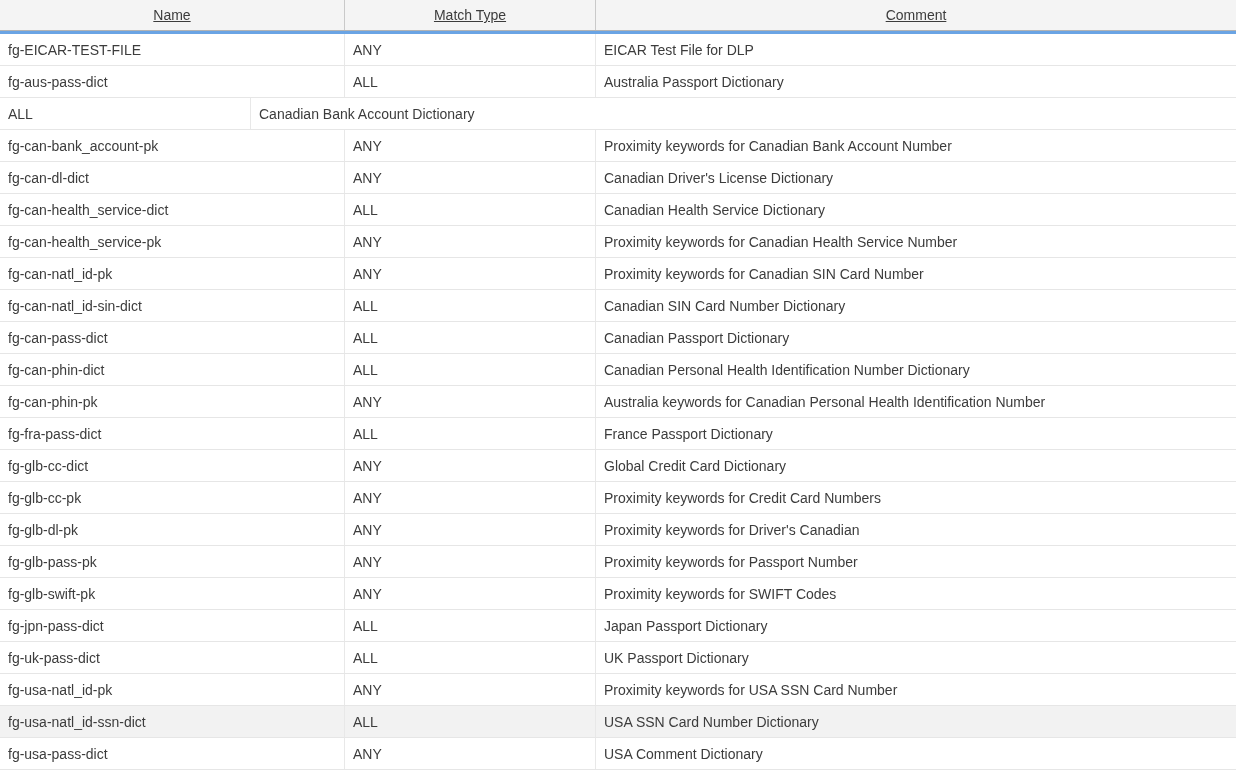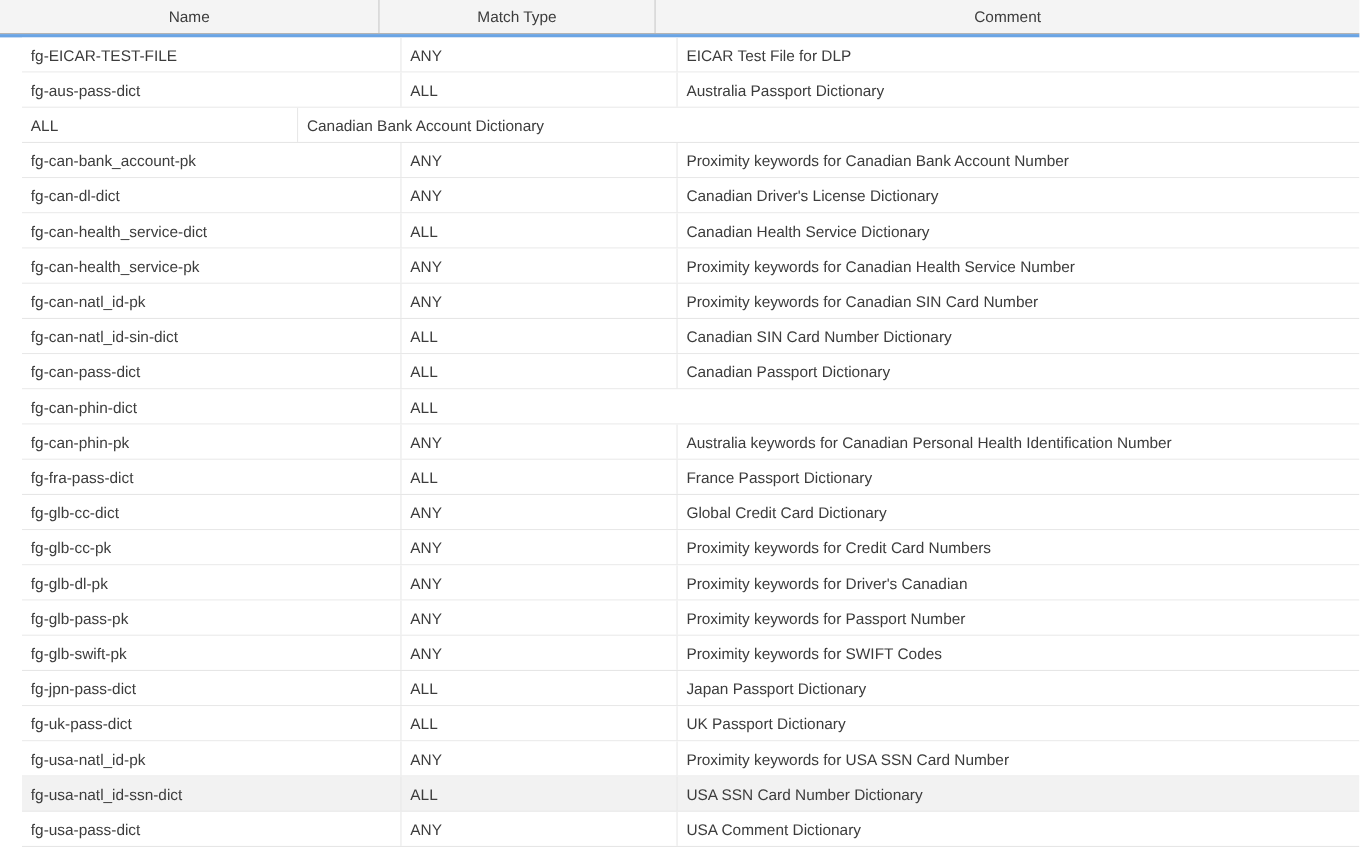--- a/index.html
+++ b/index.html
@@ -21,30 +21,31 @@
     color:var(--text);
     background:#fff;
   }
   .table{width:1236px;height:771px;display:flex;flex-direction:column;}
   .thead{
     display:flex;
     height:31px;
     background:var(--header-bg);
     border-bottom:1px solid var(--header-border);
     flex:0 0 auto;
+    text-decoration:underline;
   }
   .th{
     display:flex;align-items:center;justify-content:center;
     font-size:14px;color:var(--text);
     border-right:1px solid var(--header-divider);
     cursor:pointer;
   }
   .th:last-child{border-right:none;}
   .accent-bar{height:3px;background:var(--accent);flex:0 0 auto;}
-  .tbody{flex:1 1 auto;overflow:hidden;margin-left:20px;}
+  .tbody{flex:1 1 auto;overflow:hidden;}
   .row{
     display:flex;
     height:32px;
     border-bottom:1px solid var(--row-divider);
     background:var(--row-bg);
   }
   .row.highlighted{background:var(--highlight);}
   .cell{
     display:flex;align-items:center;
     padding:0 8px;
@@ -112,20 +113,21 @@
         <div class="cell col-comment">Canadian SIN Card Number Dictionary</div>
       </div>
       <div class="row">
         <div class="cell col-name">fg-can-pass-dict</div>
         <div class="cell col-match">ALL</div>
         <div class="cell col-comment">Canadian Passport Dictionary</div>
       </div>
       <div class="row">
         <div class="cell col-name">fg-can-phin-dict</div>
         <div class="cell col-match">ALL</div>
+        <div class="cell col-comment">Canadian Personal Health Identification Number Dictionary</div>
       </div>
       <div class="row">
         <div class="cell col-name">fg-can-phin-pk</div>
         <div class="cell col-match">ANY</div>
         <div class="cell col-comment">Australia keywords for Canadian Personal Health Identification Number</div>
       </div>
       <div class="row">
         <div class="cell col-name">fg-fra-pass-dict</div>
         <div class="cell col-match">ALL</div>
         <div class="cell col-comment">France Passport Dictionary</div>

